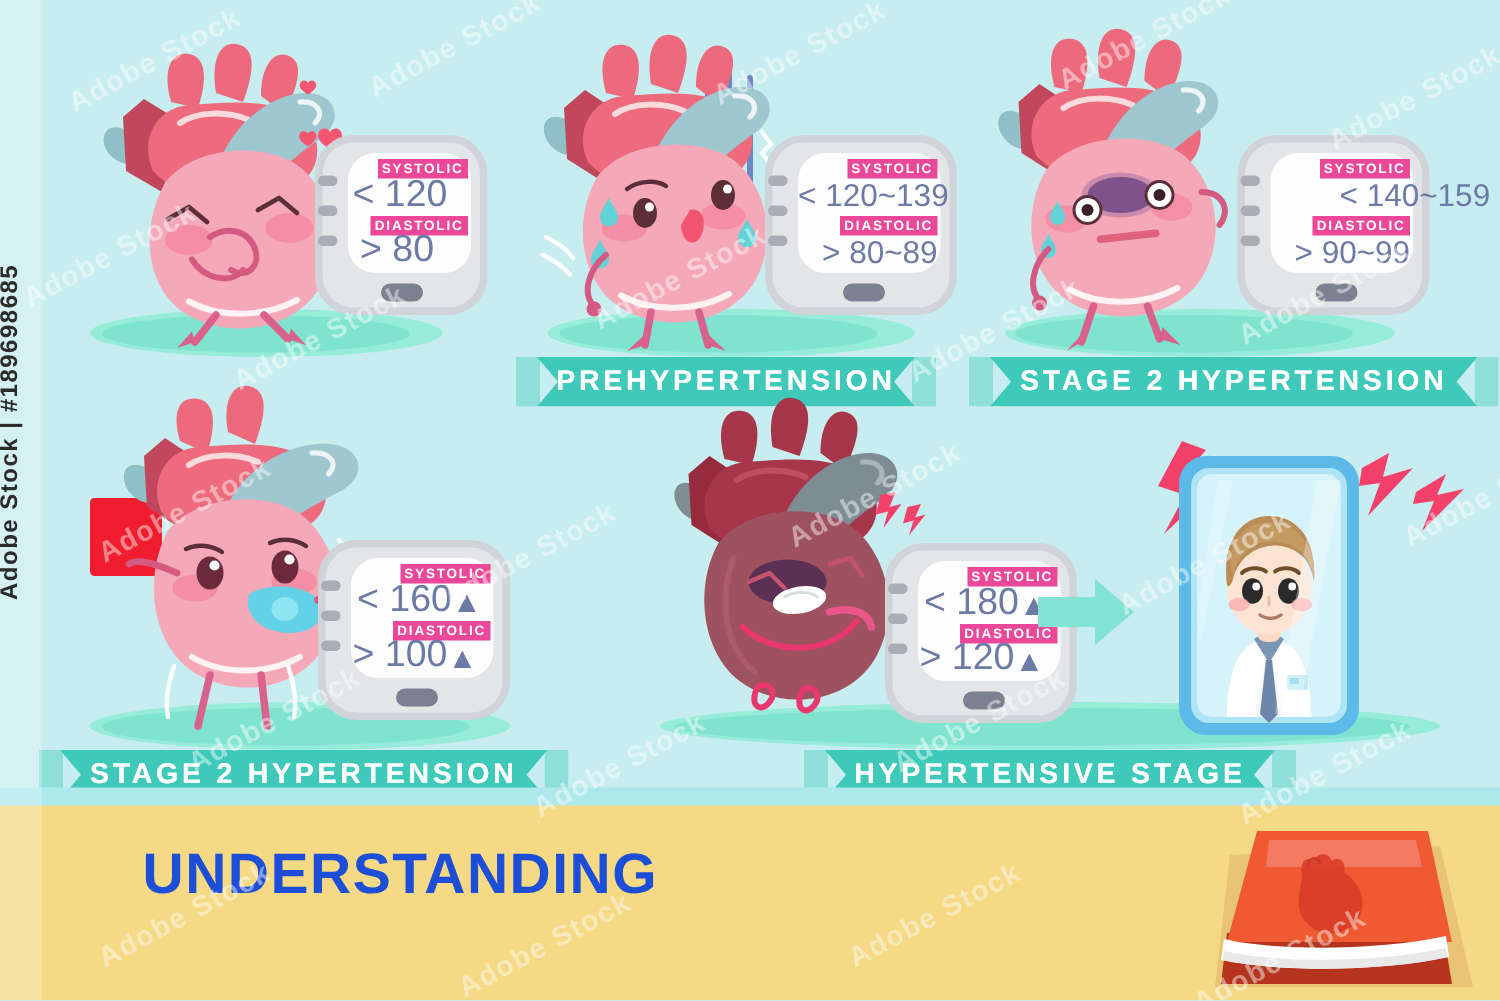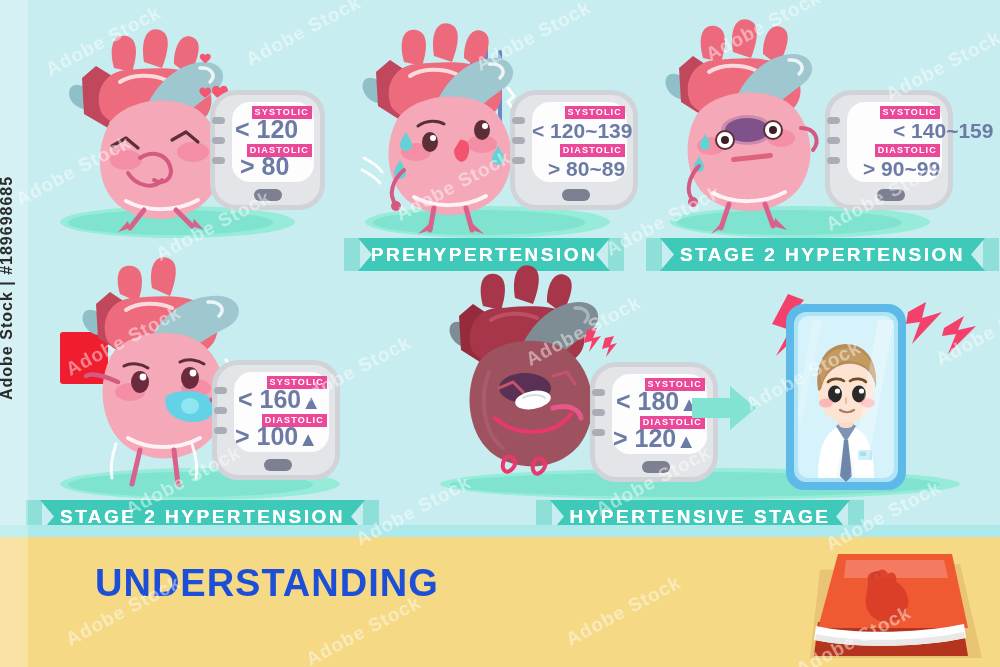--- a/index.html
+++ b/index.html
@@ -90,21 +90,21 @@
     letter-spacing:1.2px;
     padding:1px 3px 1px 3px;
     line-height:11px;
     white-space:nowrap;
     font-family:"Liberation Sans", sans-serif;
   }
   .mon-val{
     position:absolute;
     color:#6c7ba5;
     font-size:25px;
-    font-weight:bold;
+    font-weight:normal;
     letter-spacing:0px;
     white-space:nowrap;
     line-height:25px;
     font-family:"Liberation Sans", sans-serif;
     text-align:right;
   }
   .mon-val.small{ font-size:21px; }
   .mon-val .tri{ font-size:20px; vertical-align:-1px; }
 
   

